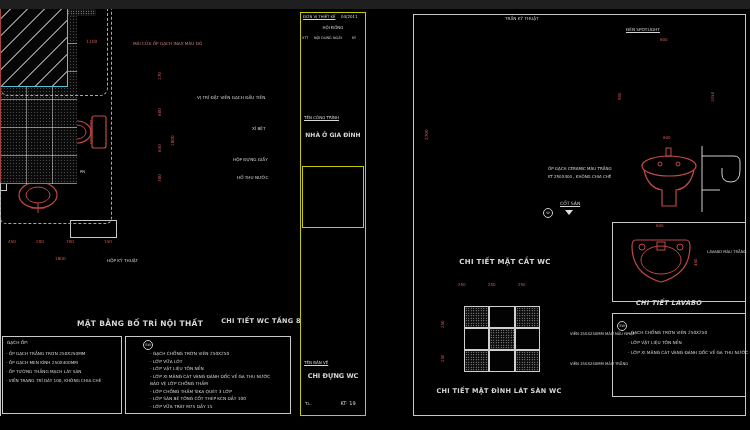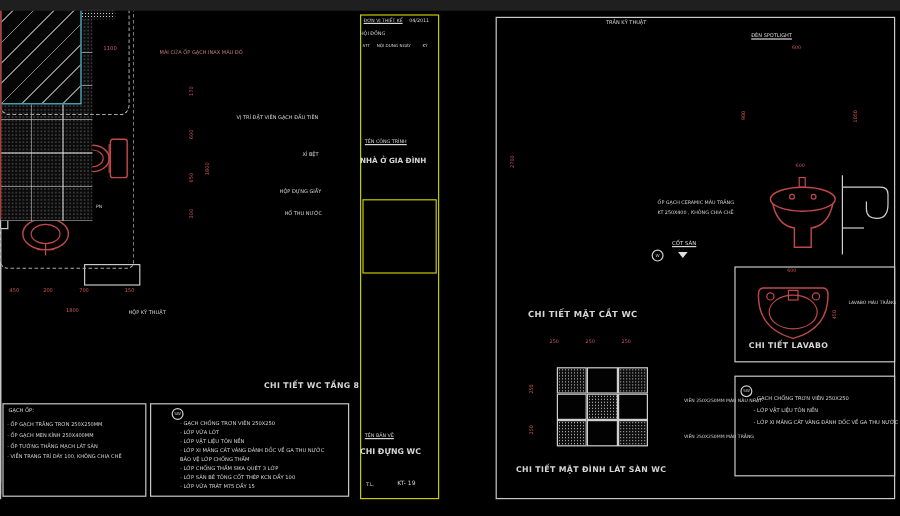--- a/index.html
+++ b/index.html
@@ -7,21 +7,21 @@
   .l{position:absolute;}
   .wl{background:#c8c8c8;}
   .rl{background:#a84040;}
   .yl{background:#c8c800;}
   .t{position:absolute;white-space:nowrap;color:#d6d6d6;font-size:4.5px;line-height:1.15;font-family:"DejaVu Sans",sans-serif;}
   .tr{color:#d05858;}
   .tp{color:#c87e7e;}
   .tb{font-weight:bold;font-size:7px;letter-spacing:.3px;}
   .u{text-decoration:underline;}
   .rot{transform:rotate(-90deg);transform-origin:left top;}
-  .ctr{}
+  .ctr{text-align:center;}
   .dashb{border:1px dashed #a8a8a8;background:transparent;}
   .dashh{border-top:1px dashed #909090;}
   .dashv{border-left:1px dashed #909090;}
   .hy{background:repeating-linear-gradient(45deg,#b5b500 0 1px,#1c1c00 1px 4px);border:1px solid #8f8f00;box-sizing:border-box;}
   .hg{background:repeating-linear-gradient(45deg,#bdbdbd 0 1px,#121212 1px 4px);}
   .sp{background-color:#0e0e0e;background-image:radial-gradient(#cfcfcf .6px,transparent .7px);background-size:2.5px 2.5px;}
   .tw{background-color:#0b0b0b;
       background-image:repeating-linear-gradient(0deg,rgba(225,225,225,.55) 0 1px,transparent 1px 28px),
                        repeating-linear-gradient(90deg,rgba(225,225,225,.5) 0 1px,transparent 1px 26px),
                        radial-gradient(rgba(165,165,165,.4) .5px,transparent .6px);
@@ -117,20 +117,21 @@
   <div class="l rl" style="left:3;top:247;width:128px;height:1px;"></div>
   <div class="t tr" style="left:8px;top:240px;font-size:4.2px;">450</div>
   <div class="t tr" style="left:36px;top:240px;font-size:4.2px;">200</div>
   <div class="t tr" style="left:66px;top:240px;font-size:4.2px;">700</div>
   <div class="t tr" style="left:104px;top:240px;font-size:4.2px;">150</div>
   <div class="l rl" style="left:3;top:255;width:128px;height:1px;"></div>
   <div class="t tr" style="left:55px;top:257px;font-size:4.2px;">1800</div>
   <div class="t" style="left:107px;top:259px;font-size:4.2px;">HỘP KỸ THUẬT</div>
   <div class="l wl" style="left:94;top:240;width:1px;height:18px;opacity:.6;transform:rotate(-20deg);"></div>
 
+  <div class="t tb ctr" style="left:55px;top:320px;width:170px;font-size:7.5px;">MẶT BẰNG BỐ TRÍ NỘI THẤT</div>
   <div class="t tb ctr" style="left:220px;top:318px;width:82px;font-size:6.5px;">CHI TIẾT WC TẦNG 8</div>
 
   <div class="box" style="left:2px;top:336px;width:120px;height:78px;"></div>
   <div class="t" style="left:7px;top:341px;font-size:4.3px;">GẠCH ỐP:</div>
   <div class="t" style="left:6px;top:352px;font-size:4.2px;">- ỐP GẠCH TRẮNG TRƠN 250X250MM</div>
   <div class="t" style="left:6px;top:361px;font-size:4.2px;">- ỐP GẠCH MEN KÍNH 250X400MM</div>
   <div class="t" style="left:6px;top:370px;font-size:4.2px;">- ỐP TƯỜNG THẲNG MẠCH LÁT SÀN</div>
   <div class="t" style="left:6px;top:379px;font-size:4.2px;">- VIỀN TRANG TRÍ DÀY 100, KHÔNG CHIA CHẼ</div>
 
   <div class="box" style="left:125px;top:336px;width:166px;height:78px;"></div>
@@ -274,21 +275,21 @@
     <path d="M6 4 H56 Q60 4 60 10 Q60 38 31 46 Q2 38 2 10 Q2 4 6 4 Z" fill="none" stroke="#c04848" stroke-width="1.2"></path>
     <ellipse cx="31" cy="24" rx="20" ry="14" fill="none" stroke="#c04848" stroke-width="1"></ellipse>
     <rect x="27" y="6" width="8" height="8" fill="none" stroke="#c04848" stroke-width="1"></rect>
     <circle cx="12" cy="11" r="3" fill="none" stroke="#c04848" stroke-width="1"></circle>
     <circle cx="50" cy="11" r="3" fill="none" stroke="#c04848" stroke-width="1"></circle>
   </svg>
   <div class="l rl" style="left:700;top:236;width:1px;height:50px;"></div>
   <div class="t tr rot" style="left:694px;top:266px;font-size:4px;">450</div>
   <div class="l wl" style="left:694;top:253;width:11px;height:1px;opacity:.7;"></div>
   <div class="t" style="left:707px;top:250px;font-size:3.8px;">LAVABO MÀU TRẮNG</div>
-  <div class="t tb ctr" style="left:624px;top:285px;width:90px;font-size:6.5px;">CHI TIẾT LAVABO</div>
+  <div class="t tb ctr" style="left:624px;top:300px;width:90px;font-size:6.5px;font-style:italic;">CHI TIẾT LAVABO</div>
 
   <div class="box" style="left:612px;top:313px;width:134px;height:84px;"></div>
   <div class="sym" style="left:617px;top:321px;width:10px;height:10px;">SW</div>
   <div class="t" style="left:628px;top:331px;font-size:4.3px;">- GẠCH CHỐNG TRƠN VIÊN 250X250</div>
   <div class="t" style="left:628px;top:341px;font-size:4.3px;">- LỚP VẬT LIỆU TÔN NỀN</div>
   <div class="t" style="left:628px;top:351px;font-size:4.3px;">- LỚP XI MĂNG CÁT VÀNG ĐÁNH DỐC VỀ GA THU NƯỚC</div>
 
   <div class="l wl" style="left:0;top:419;width:750px;height:1px;"></div>
   <div class="l" style="left:0;top:421;width:750px;height:9px;background:#1f1f1f;"></div>
 

